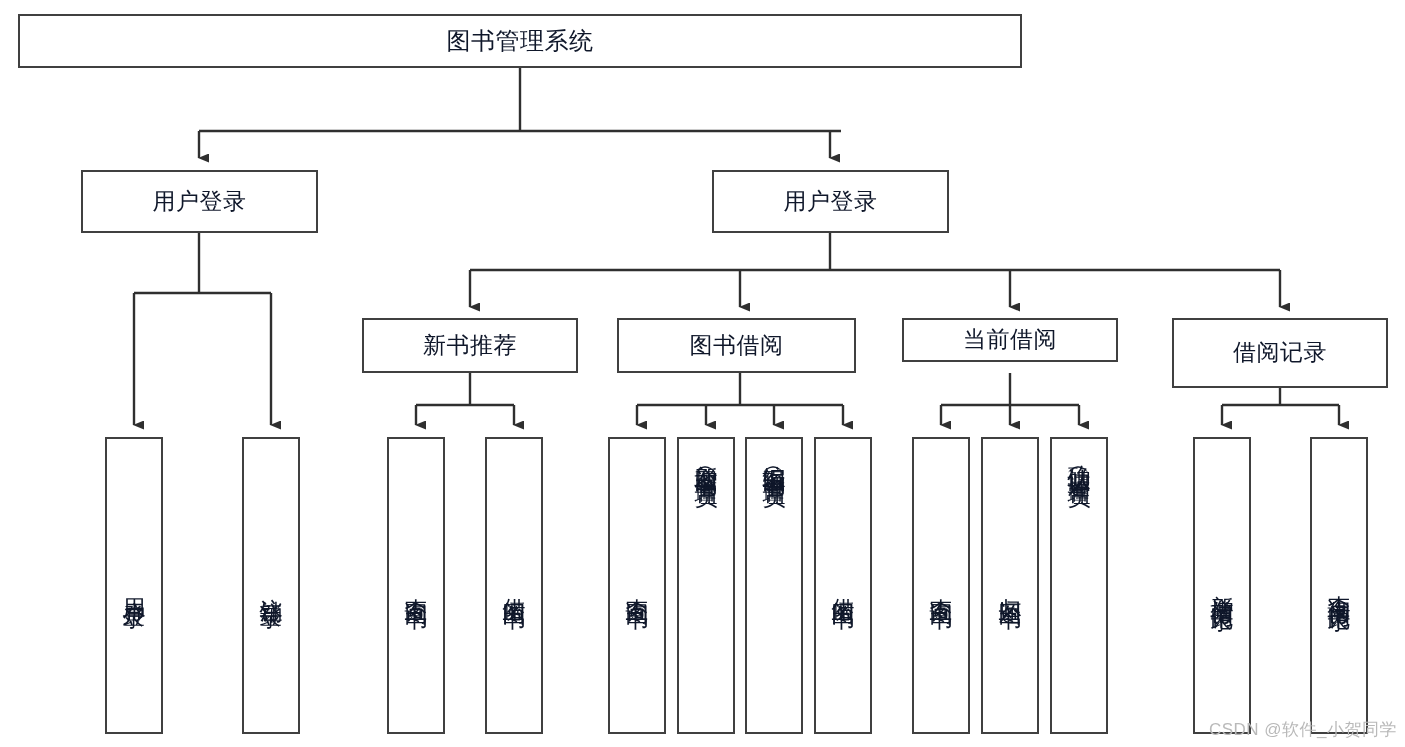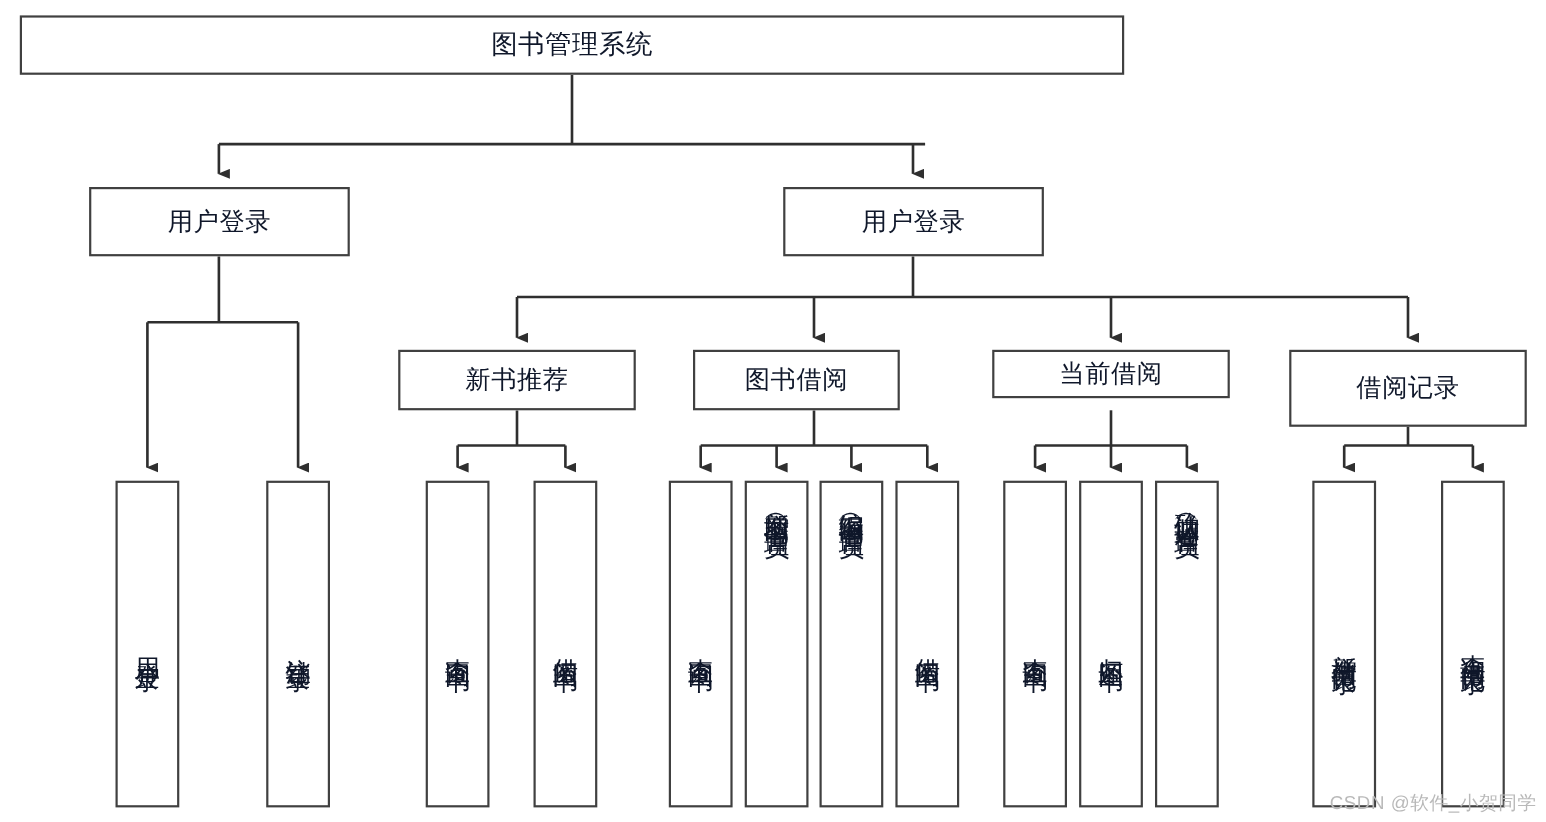--- a/index.html
+++ b/index.html
@@ -145,21 +145,21 @@
   <div class="node horiz" style="left:81px; top:170px; width:237px; height:63px;">
     <span class="node-label">用户登录</span>
   </div>
   <div class="node horiz" style="left:712px; top:170px; width:237px; height:63px;">
     <span class="node-label">用户登录</span>
   </div>
 
   <div class="node horiz" style="left:362px; top:318px; width:216px; height:55px;">
     <span class="node-label">新书推荐</span>
   </div>
-  <div class="node horiz" style="left:630px; top:318px; width:188px; height:55px;">
+  <div class="node horiz" style="left:617px; top:318px; width:239px; height:55px;">
     <span class="node-label">图书借阅</span>
   </div>
   <div class="node horiz" style="left:902px; top:318px; width:216px; height:44px;">
     <span class="node-label">当前借阅</span>
   </div>
   <div class="node horiz" style="left:1172px; top:318px; width:216px; height:70px;">
     <span class="node-label">借阅记录</span>
   </div>
 
   <div class="node vert centered" style="left:105px; top:437px; width:58px; height:297px;">

